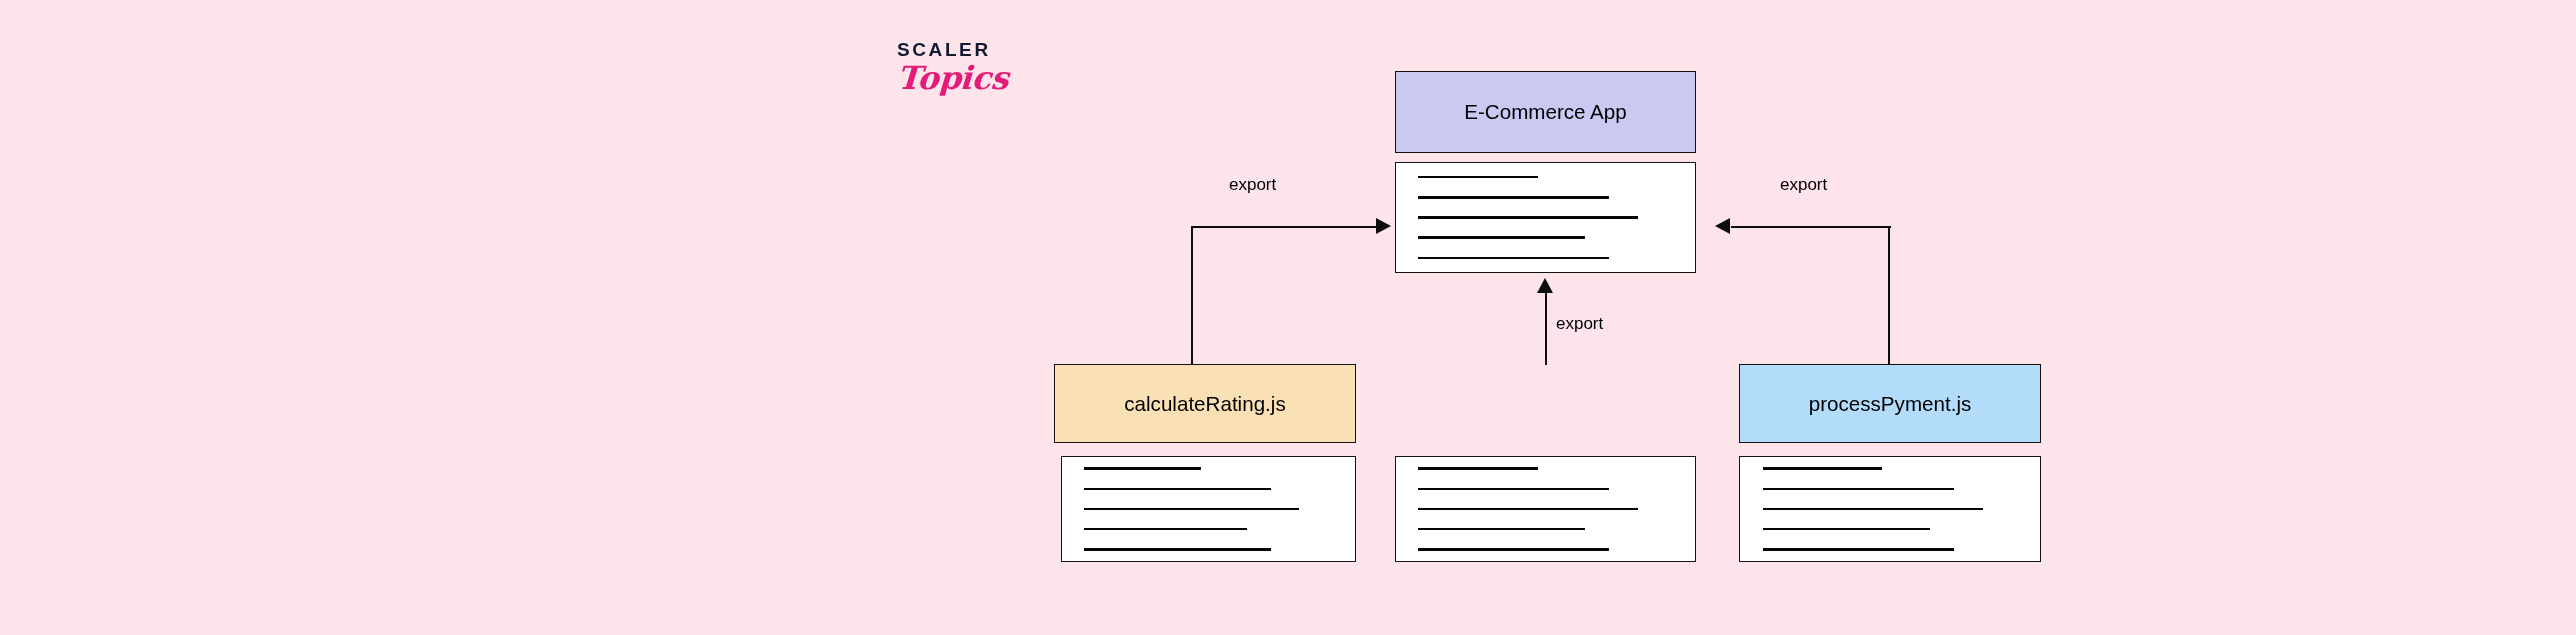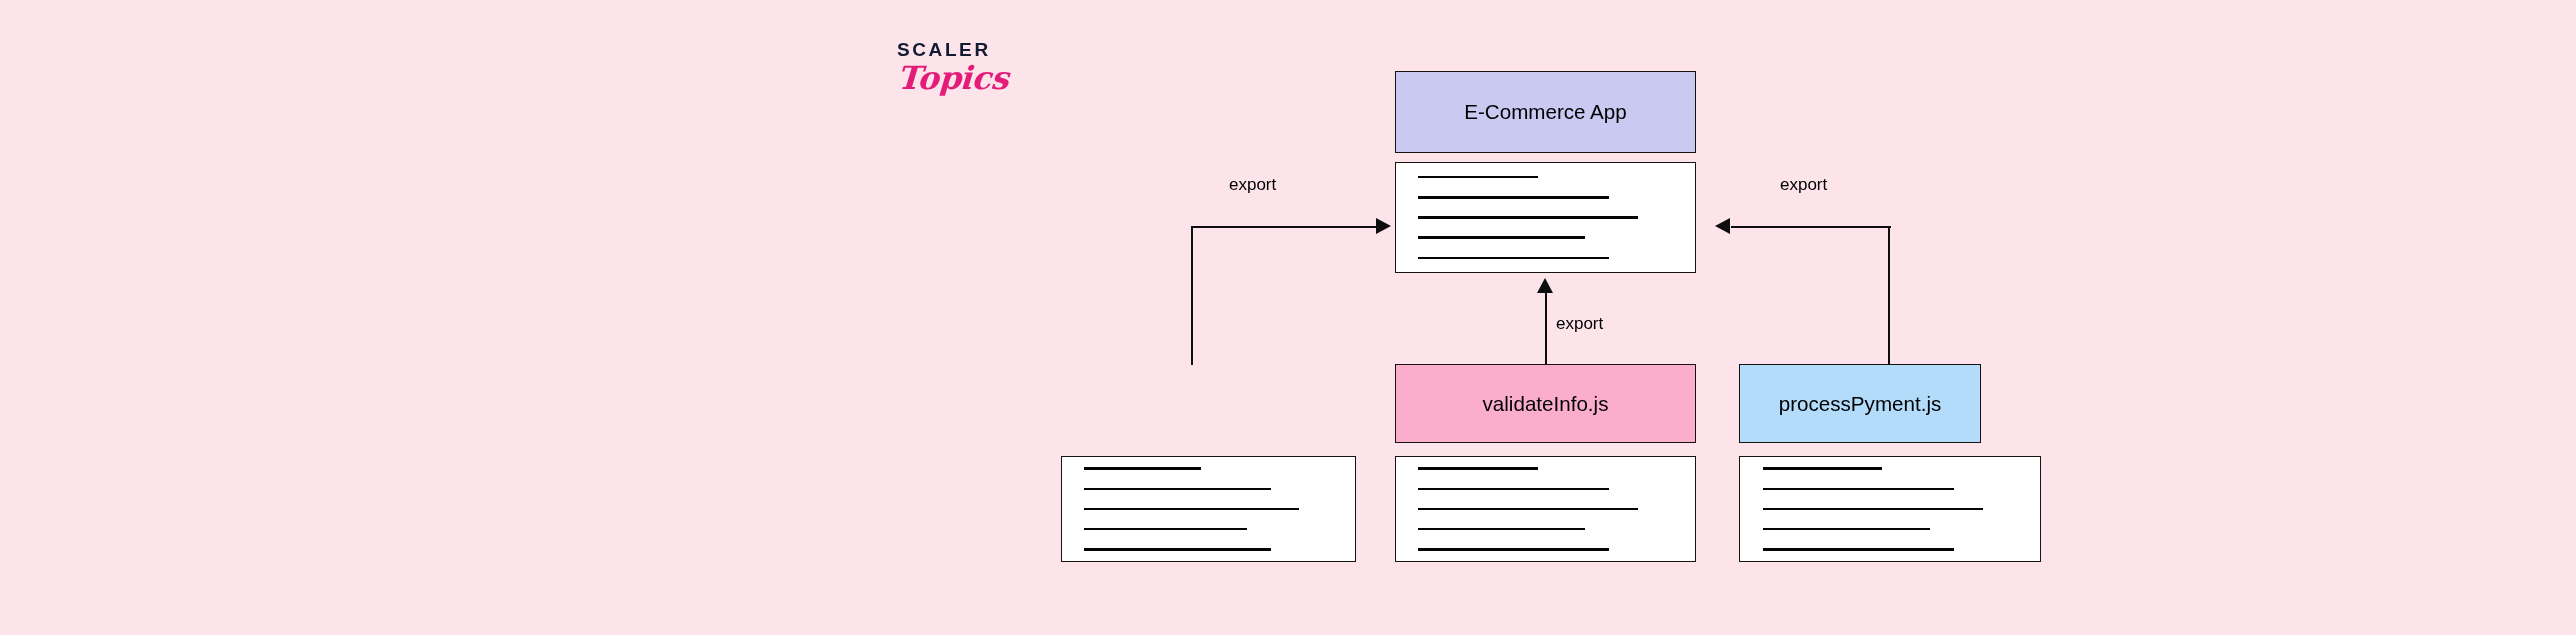--- a/index.html
+++ b/index.html
@@ -169,44 +169,44 @@
 
   <div class="seg-v" style="left:1545px; top:291px; width:2.1px; height:74px;"></div>
   <div class="arrowhead arrow-up" style="left:1537px; top:278px;"></div>
   <div class="edge-label" style="left:1556px; top:314px;">export</div>
 
   <div class="seg-v" style="left:1888px; top:226px; width:2.1px; height:139px;"></div>
   <div class="seg-h" style="left:1731px; top:226px; width:160px; height:2.1px;"></div>
   <div class="arrowhead arrow-left" style="left:1715px; top:218px;"></div>
   <div class="edge-label" style="left:1780px; top:175px;">export</div>
 
+  <div class="node-box" style="left:1054px; top:364px; width:302px; height:79px; background:#fae0b5;">
+    <span class="node-label">calculateRating.js</span>
+  </div>
   <div class="code-box" style="left:1061px; top:456px; width:295px; height:106px;">
     <div class="code-lines">
       <div class="code-line" style="width:45%;"></div>
       <div class="code-line" style="width:72%;"></div>
       <div class="code-line" style="width:83%;"></div>
       <div class="code-line" style="width:63%;"></div>
       <div class="code-line" style="width:72%;"></div>
     </div>
   </div>
 
-  <div class="node-box" style="left:1395px; top:364px; width:301px; height:79px; background:#fbaecb;">
-    <span class="node-label">validateInfo.js</span>
-  </div>
   <div class="code-box" style="left:1395px; top:456px; width:301px; height:106px;">
     <div class="code-lines">
       <div class="code-line" style="width:45%;"></div>
       <div class="code-line" style="width:72%;"></div>
       <div class="code-line" style="width:83%;"></div>
       <div class="code-line" style="width:63%;"></div>
       <div class="code-line" style="width:72%;"></div>
     </div>
   </div>
 
-  <div class="node-box" style="left:1739px; top:364px; width:242px; height:79px; background:#b3dcfa;">
+  <div class="node-box" style="left:1739px; top:364px; width:302px; height:79px; background:#b3dcfa;">
     <span class="node-label">processPyment.js</span>
   </div>
   <div class="code-box" style="left:1739px; top:456px; width:302px; height:106px;">
     <div class="code-lines">
       <div class="code-line" style="width:45%;"></div>
       <div class="code-line" style="width:72%;"></div>
       <div class="code-line" style="width:83%;"></div>
       <div class="code-line" style="width:63%;"></div>
       <div class="code-line" style="width:72%;"></div>
     </div>

